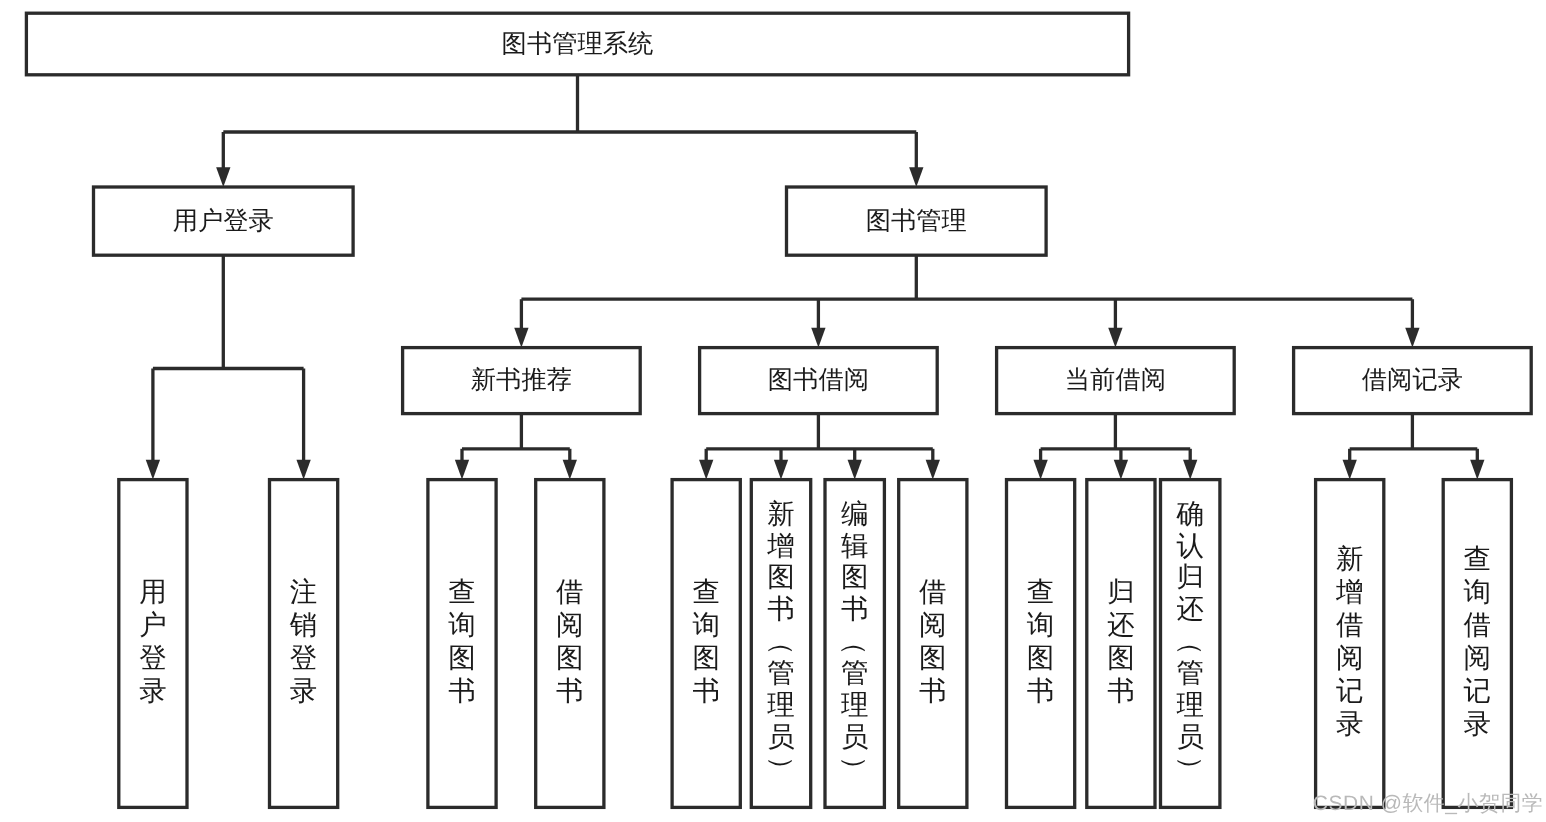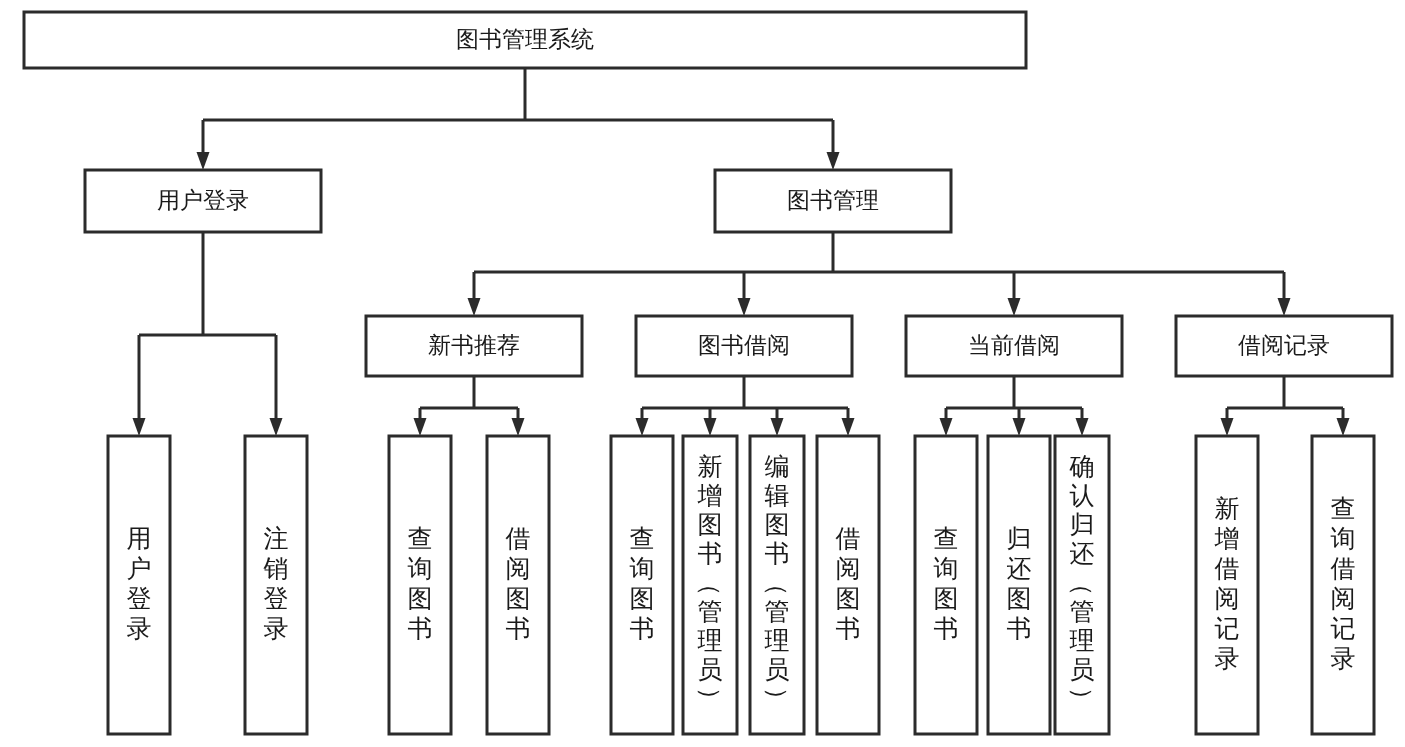--- a/index.html
+++ b/index.html
@@ -252,13 +252,14 @@
           <rect x="1308" y="436" width="62" height="298" class="node-rect"></rect>
           <text x="1339" y="516.5" class="node-label-vert" font-size="25">查</text>
           <text x="1339" y="546.5" class="node-label-vert" font-size="25">询</text>
           <text x="1339" y="576.5" class="node-label-vert" font-size="25">借</text>
           <text x="1339" y="606.5" class="node-label-vert" font-size="25">阅</text>
           <text x="1339" y="636.5" class="node-label-vert" font-size="25">记</text>
           <text x="1339" y="666.5" class="node-label-vert" font-size="25">录</text>
         </g>
       </g>
   </svg>
+  <div class="watermark">CSDN @软件_小贺同学</div>
 </div>
 
 </body></html>

